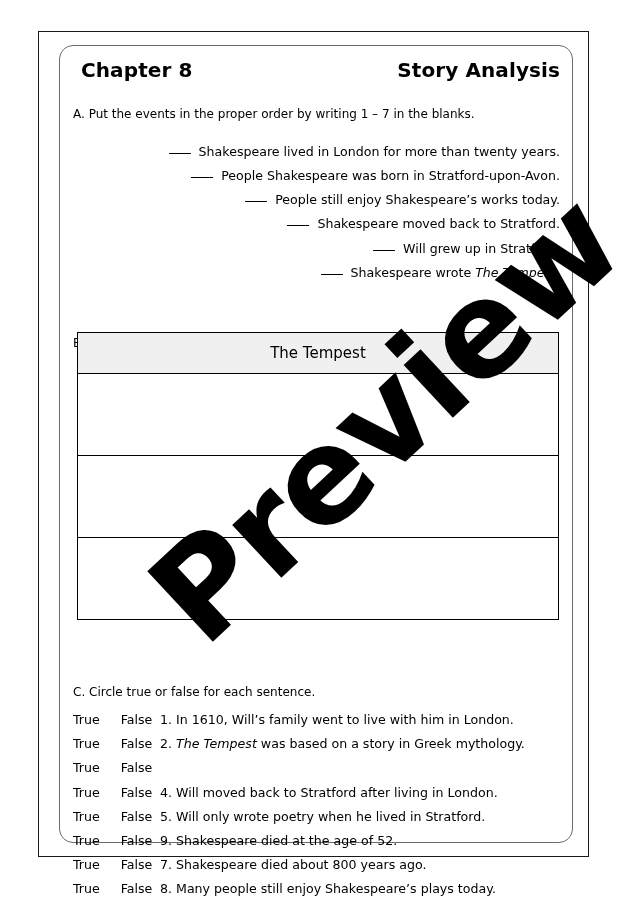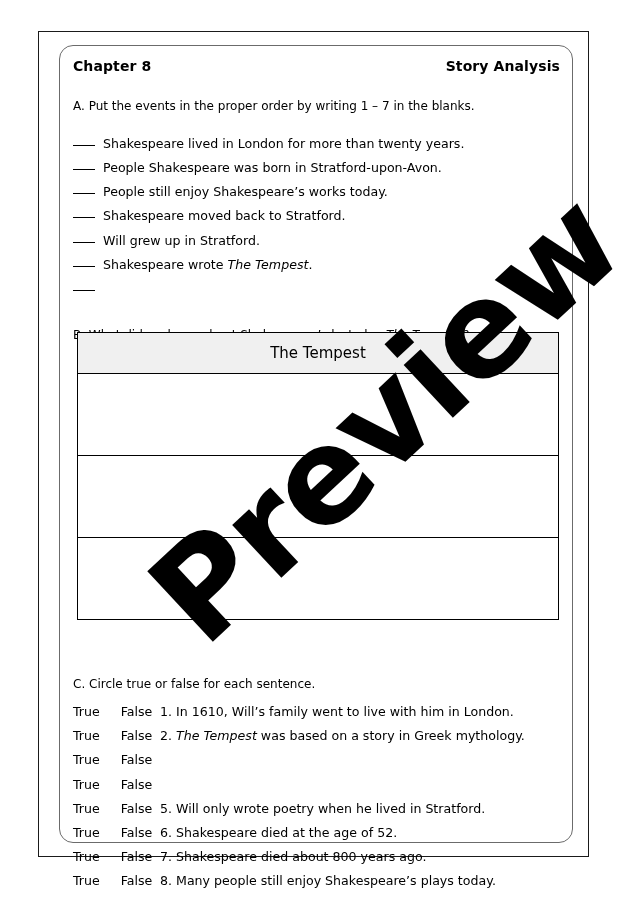--- a/index.html
+++ b/index.html
@@ -50,41 +50,43 @@
   }
 
   .doc-header {
     display: flex;
     justify-content: space-between;
     align-items: baseline;
     padding-top: 13px;
   }
   .doc-header .chapter,
   .doc-header .subject {
-    font-size: 14px;
+    font-size: 20px;
     font-weight: bold;
     letter-spacing: 0.1px;
+    margin-left: 8px;
   }
 
   .section-prompt {
     font-size: 12px;
     line-height: 1.1;
   }
   .prompt-a { margin-top: 26px; }
   .prompt-b { margin-top: 0; }
   .prompt-c { margin-top: 0; }
 
   .order-list {
     margin-top: 19px;
   }
   .order-item {
     font-size: 12.6px;
     height: 24.1px;
     line-height: 24.1px;
     white-space: nowrap;
+    text-align: right;
   }
   .blank {
     display: inline-block;
     width: 22px;
     border-bottom: 1.3px solid #000;
     margin-right: 8px;
     vertical-align: 2px;
   }
   i { font-style: italic; }
 
@@ -197,30 +199,31 @@
       <span class="tf-false">False</span>
       <span class="tf-text">2. <i>The Tempest</i> was based on a story in Greek mythology.</span>
     </div>
     <div class="tf-row">
       <span class="tf-true">True</span>
       <span class="tf-false">False</span>
     </div>
     <div class="tf-row">
       <span class="tf-true">True</span>
       <span class="tf-false">False</span>
+      <span class="tf-text">4. Will moved back to Stratford after living in London.</span>
     </div>
     <div class="tf-row">
       <span class="tf-true">True</span>
       <span class="tf-false">False</span>
       <span class="tf-text">5. Will only wrote poetry when he lived in Stratford.</span>
     </div>
     <div class="tf-row">
       <span class="tf-true">True</span>
       <span class="tf-false">False</span>
-      <span class="tf-text">6. Shakespeare died at the age of 52.</span>
+      <span class="tf-text">9. Shakespeare died at the age of 52.</span>
     </div>
     <div class="tf-row">
       <span class="tf-true">True</span>
       <span class="tf-false">False</span>
       <span class="tf-text">7. Shakespeare died about 800 years ago.</span>
     </div>
     <div class="tf-row">
       <span class="tf-true">True</span>
       <span class="tf-false">False</span>
       <span class="tf-text">8. Many people still enjoy Shakespeare’s plays today.</span>

